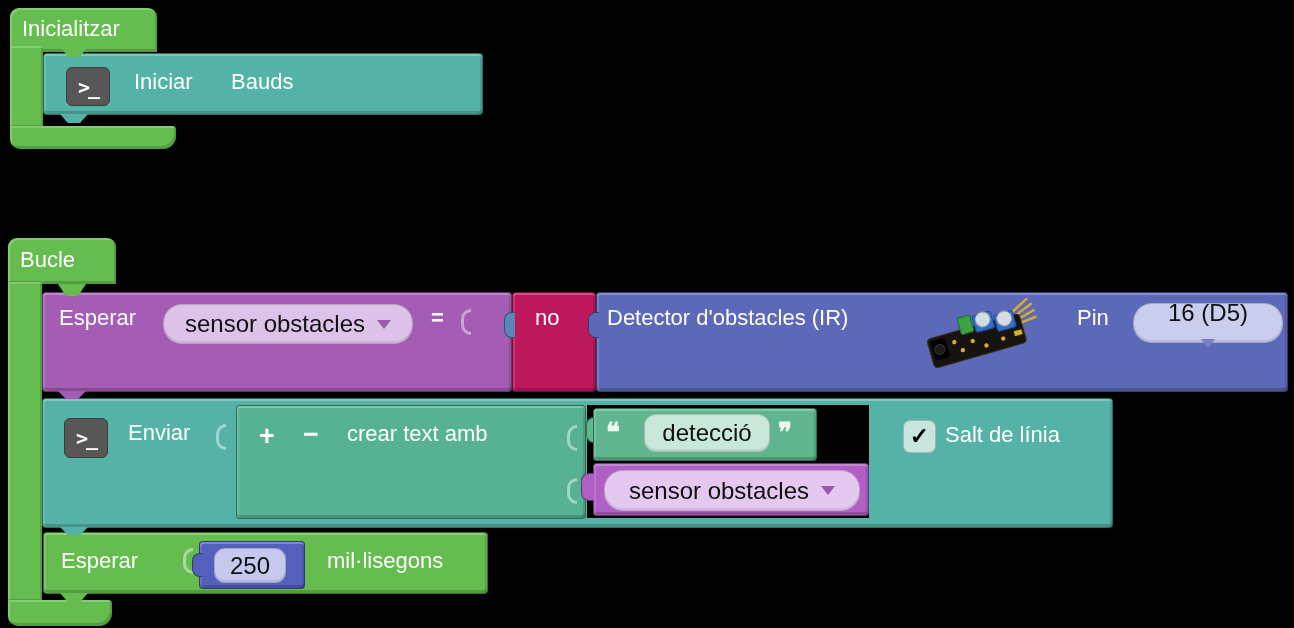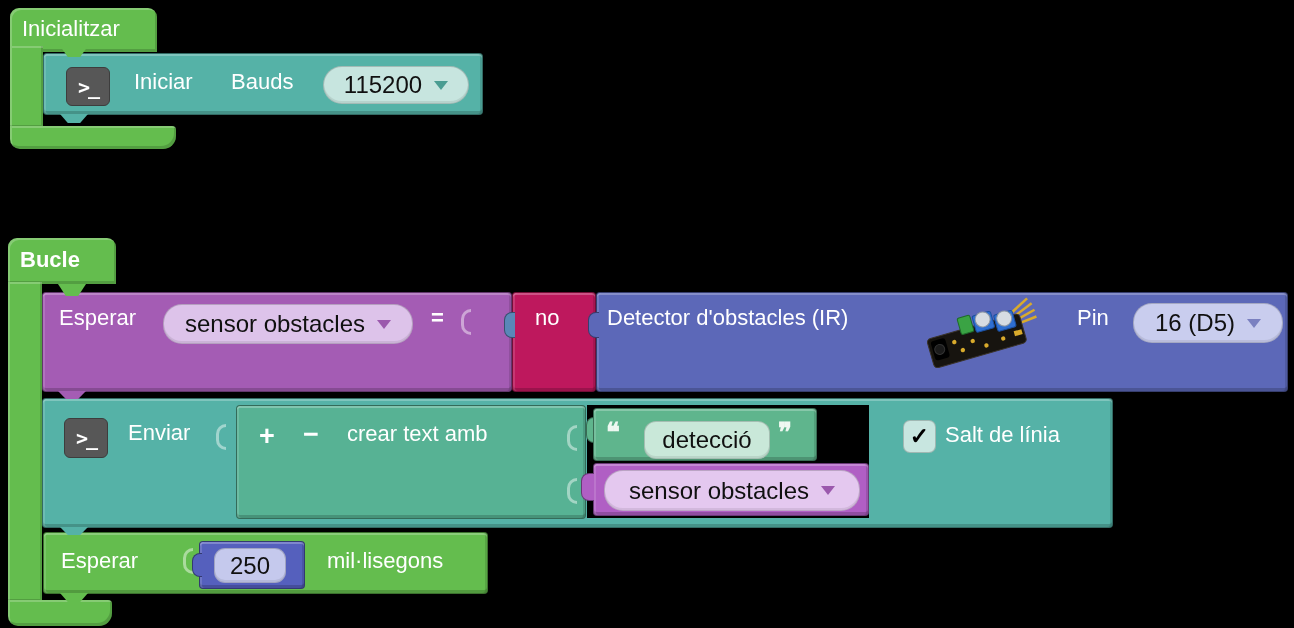--- a/index.html
+++ b/index.html
@@ -51,29 +51,25 @@
   <div class="gpiece" style="left:10px;top:46px;width:33px;height:82px;"></div>
   <div class="gpiece" style="left:10px;top:126px;width:166px;height:23px;border-radius:0 4px 13px 10px;"></div>
   <div class="vtab" style="left:60px;top:46px;width:28px;height:11px;background:#64bd4e;z-index:3;"></div>
 
   <div class="block" style="left:43px;top:53px;width:440px;height:62px;background:#55b2a7;z-index:1;">
     <div class="term" style="left:22px;top:13px;width:42px;height:37px;">
       <span>&gt;_</span>
     </div>
     <div class="blabel" style="left:90px;top:16px;">Iniciar</div>
     <div class="blabel" style="left:187px;top:16px;">Bauds</div>
-    <div class="pill" style="left:279px;top:12px;width:146px;height:38px;background:#c7e5df;">
-      <span class="fieldtext">115200</span>
-      <span class="tri" style="color:#4a9d92;"></span>
-    </div>
   </div>
   <div class="vtab" style="left:60px;top:114px;width:28px;height:9px;background:#55b2a7;z-index:2;"></div>
 
   <div class="gpiece" style="left:8px;top:238px;width:108px;height:46px;border-radius:9px 9px 0 2px;">
-    <div class="blabel" style="left:12px;top:10px;font-weight:bold;">Bucle</div>
+    <div class="blabel" style="left:12px;top:10px;">Bucle</div>
   </div>
   <div class="gpiece" style="left:8px;top:282px;width:34px;height:320px;"></div>
   <div class="gpiece" style="left:8px;top:600px;width:104px;height:26px;border-radius:0 4px 13px 10px;"></div>
   <div class="vtab" style="left:58px;top:284px;width:28px;height:12px;background:#64bd4e;z-index:3;"></div>
 
   <div class="block" style="left:42px;top:292px;width:470px;height:100px;background:#a45cb4;z-index:1;">
     <div class="blabel" style="left:16px;top:13px;">Esperar</div>
     <div class="pill" style="left:120px;top:11px;width:250px;height:40px;background:#ddc3ea;">
       <span class="fieldtext">sensor obstacles</span>
       <span class="tri" style="color:#9b59ad;"></span>
@@ -107,21 +103,21 @@
         <circle cx="20" cy="43" r="5" fill="#1b1b1b" stroke="#333"></circle>
         <circle cx="36" cy="40" r="2.2" fill="#d9ab2c"></circle>
         <circle cx="42" cy="50" r="2.2" fill="#d9ab2c"></circle>
         <circle cx="54" cy="44" r="2.2" fill="#d9ab2c"></circle>
         <circle cx="66" cy="52" r="2.2" fill="#d9ab2c"></circle>
         <circle cx="84" cy="50" r="2.2" fill="#d9ab2c"></circle>
         <rect x="96" y="46" width="8" height="5" fill="#d9ab2c"></rect>
       </g>
     </svg>
     <div class="blabel" style="left:480px;top:13px;">Pin</div>
-    <div class="pill" style="left:536px;top:10px;width:150px;height:40px;background:#c9cdee;">
+    <div class="pill" style="left:536px;top:10px;width:150px;height:40px;background:#c9cdee;flex-direction:column;">
       <span class="fieldtext">16 (D5)</span>
       <span class="tri" style="color:#7a80c0;"></span>
     </div>
   </div>
 
   <div class="block" style="left:42px;top:398px;width:1071px;height:130px;background:#55b2a7;z-index:1;">
     <div class="term" style="left:21px;top:19px;width:42px;height:38px;">
       <span>&gt;_</span>
     </div>
     <div class="blabel" style="left:85px;top:22px;">Enviar</div>
@@ -133,21 +129,21 @@
       <div class="opbtn" style="left:22px;top:17px;">+</div>
       <div class="opbtn" style="left:66px;top:15px;">−</div>
       <div class="blabel" style="left:110px;top:16px;">crear text amb</div>
       <div class="socket" style="left:330px;top:19px;"></div>
       <div class="socket" style="left:330px;top:72px;"></div>
     </div>
 
     <div class="ltab" style="left:543px;top:18px;width:9px;height:24px;background:#5fb58d;z-index:2;"></div>
     <div class="block" style="left:550px;top:9px;width:224px;height:53px;background:#5fb58d;z-index:2;">
       <div class="quote" style="left:12px;top:8px;">❝</div>
-      <div class="pill" style="left:50px;top:12px;width:126px;height:38px;border-radius:12px;background:#c9e8d9;">
+      <div class="pill" style="left:50px;top:5px;width:126px;height:38px;border-radius:12px;background:#c9e8d9;">
         <span class="fieldtext">detecció</span>
       </div>
       <div class="quote" style="left:184px;top:8px;">❞</div>
     </div>
 
     <div class="ltab" style="left:538px;top:74px;width:12px;height:26px;background:#b05fc4;z-index:3;"></div>
     <div class="block" style="left:550px;top:64px;width:276px;height:53px;background:#b05fc4;z-index:2;">
       <div class="pill" style="left:10px;top:6px;width:256px;height:41px;background:#e4c8ef;">
         <span class="fieldtext">sensor obstacles</span>
         <span class="tri" style="color:#9b59ad;"></span>

